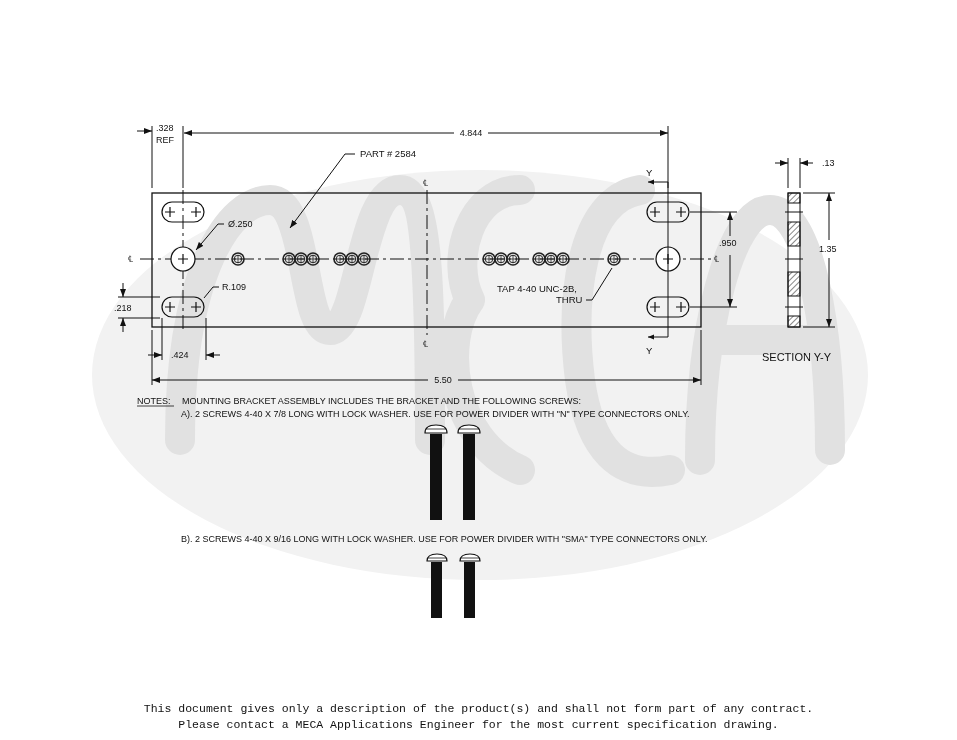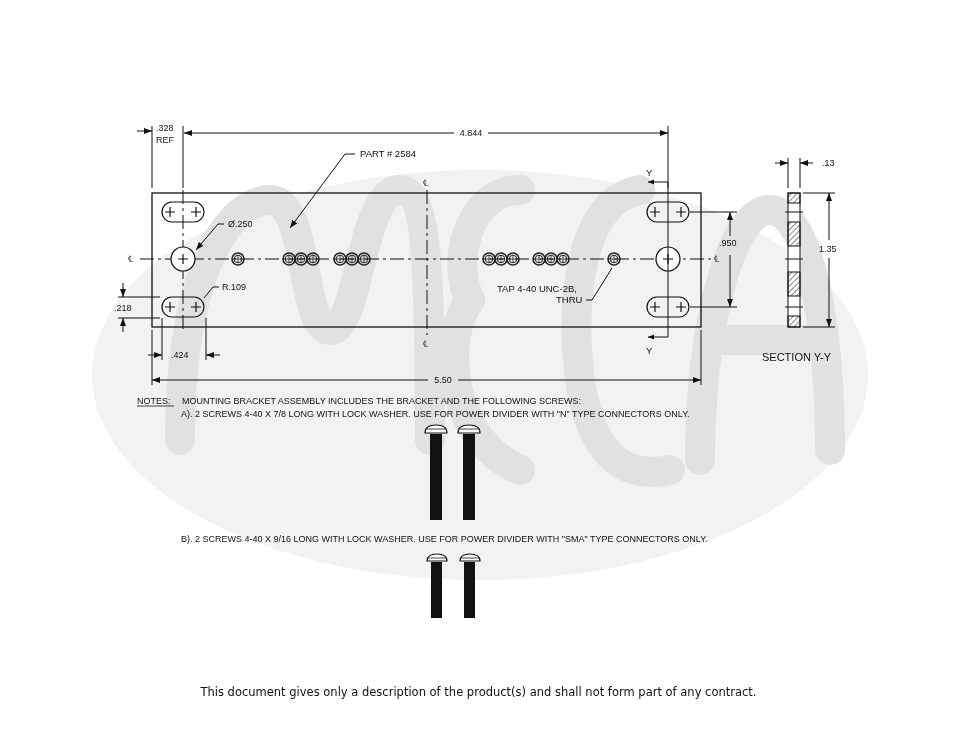--- a/index.html
+++ b/index.html
@@ -209,15 +209,16 @@
     <line x1="428" y1="558" x2="446" y2="558" stroke="#111" stroke-width="0.8"></line>
     <rect x="431" y="562" width="11" height="56" fill="#111"></rect>
   </g>
   <g>
     <path d="M460,561 q0,-7 10,-7 q10,0 10,7 z" fill="#fff" stroke="#111" stroke-width="1.2"></path>
     <line x1="461" y1="558" x2="479" y2="558" stroke="#111" stroke-width="0.8"></line>
     <rect x="464" y="562" width="11" height="56" fill="#111"></rect>
   </g>
 </svg>
 
-<div class="disclaimer" style="top:684px;">
+<div class="disclaimer" style="top:701px;font-family:Liberation Mono, monospace;">
   <div>This document gives only a description of the product(s) and shall not form part of any contract.</div>
+  <div>Please contact a MECA Applications Engineer for the most current specification drawing.</div>
 </div>
 
 </body></html>

